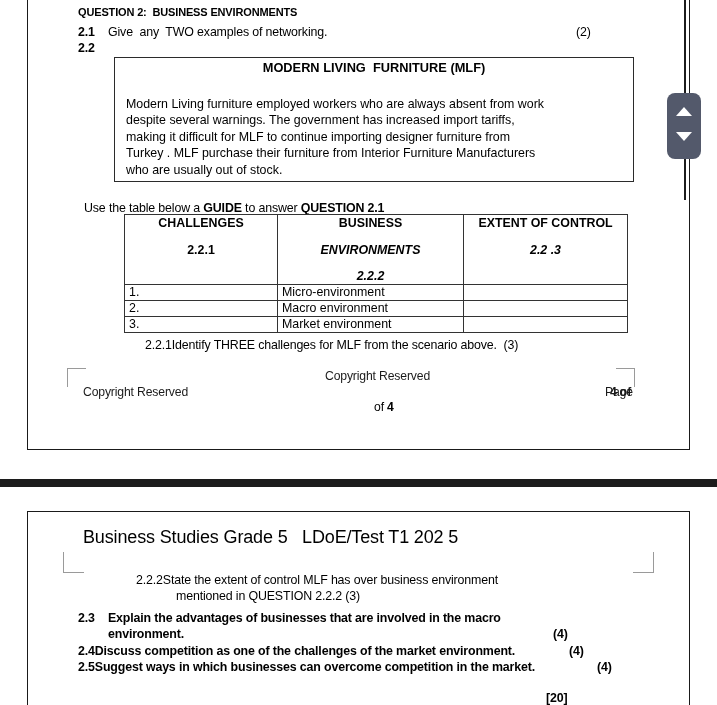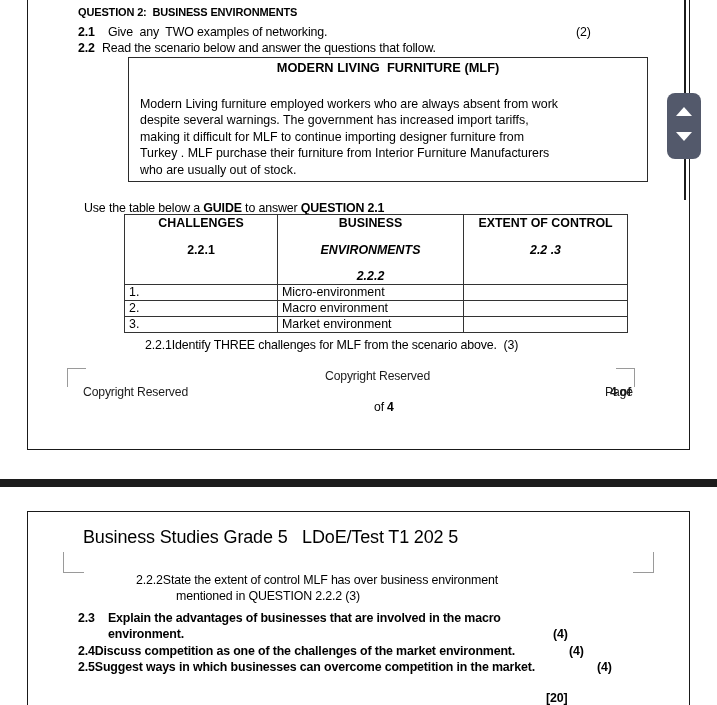--- a/index.html
+++ b/index.html
@@ -230,23 +230,22 @@
 
 <div class="sheet" id="page-one">
 
   <div class="t" id="q2-heading" style="left:50px; top:11px;">QUESTION 2:  BUSINESS ENVIRONMENTS</div>
 
   <div class="t b" id="q21-num" style="left:50px; top:31px;">2.1</div>
   <div class="t" id="q21-text" style="left:80px; top:31px;">Give  any  TWO examples of networking.</div>
   <div class="t" id="q21-marks" style="left:548px; top:31px;">(2)</div>
 
   <div class="t b" id="q22-num" style="left:50px; top:47px;">2.2</div>
-  <div class="t" id="q22-text" style="left:74px; top:47px;">Read the scenario below and answer the questions that follow.</div>
-
-  <div id="scenario-box" style="left:86px; top:63px;margin-left:14px;">
+
+  <div id="scenario-box" style="left:86px; top:63px;">
     <div id="scenario-title">MODERN LIVING  FURNITURE (MLF)</div>
     <div id="scenario-body">Modern Living furniture employed workers who are always absent from work
 despite several warnings. The government has increased import tariffs,
 making it difficult for MLF to continue importing designer furniture from
 Turkey . MLF  purchase their furniture from Interior Furniture Manufacturers
 who are usually out of stock.</div>
   </div>
 
   <div class="t" id="table-intro" style="left:56px; top:207px;"><span>Use the table below a </span><span class="b">GUIDE</span><span> to answer </span><span class="b">QUESTION 2.1</span></div>
 

